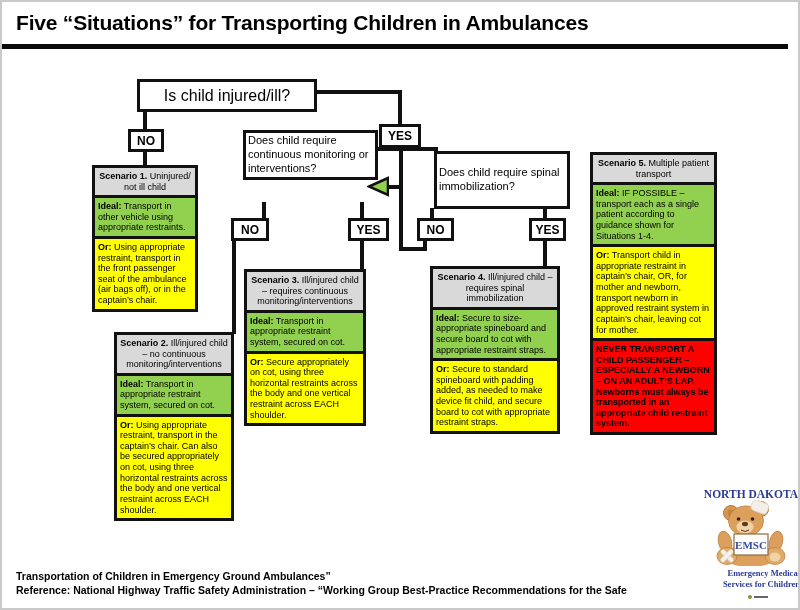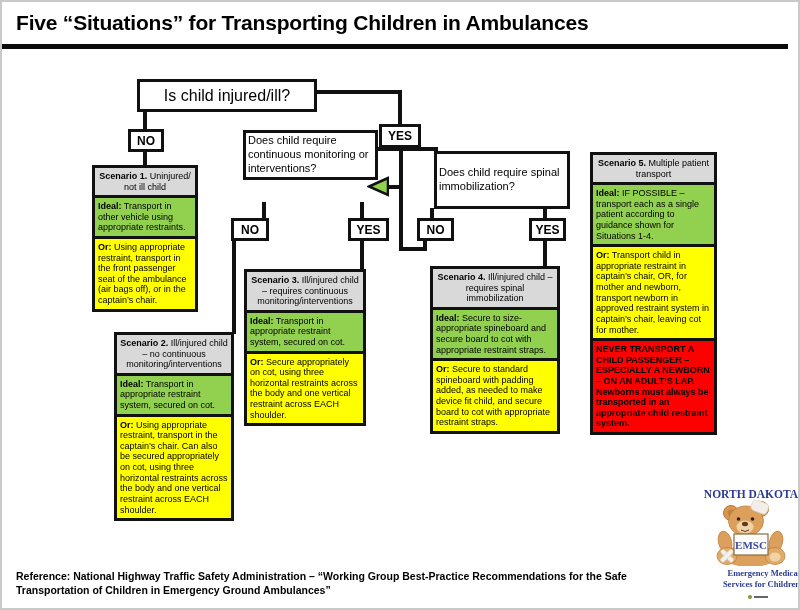--- a/index.html
+++ b/index.html
@@ -172,22 +172,22 @@
     </div>
     <div class="sec sec-or">
       <span class="b">Or:</span><span> Transport child in appropriate restraint in captain’s chair, OR, for mother and newborn, transport newborn in approved restraint system in captain’s chair, leaving cot for mother.</span>
     </div>
     <div class="sec sec-never">
       <span class="b">NEVER TRANSPORT A CHILD PASSENGER – ESPECIALLY A NEWBORN – ON AN ADULT’S LAP.</span><span> Newborns must always be transported in an appropriate child restraint system.</span>
     </div>
   </div>
 
   <div class="reference">
+    <div>Transportation of Children in Emergency Ground Ambulances”</div>
     <div>Reference: National Highway Traffic Safety Administration – “Working Group Best-Practice Recommendations for the Safe</div>
-    <div>Transportation of Children in Emergency Ground Ambulances”</div>
   </div>
 
   <div class="nd-title">NORTH DAKOTA</div>
 
   <svg class="bear" width="78" height="66" viewBox="0 0 78 66">
     <circle cx="17" cy="13" r="7.5" fill="#d6984f" stroke="#b97a35" stroke-width="1"></circle>
     <circle cx="17" cy="13" r="3.5" fill="#c4823d"></circle>
     <circle cx="47" cy="9" r="7.5" fill="#d6984f" stroke="#b97a35" stroke-width="1"></circle>
     <circle cx="47" cy="9" r="3.5" fill="#c4823d"></circle>
     <ellipse cx="32" cy="21" rx="17.5" ry="15" fill="#dda05c" stroke="#c08040" stroke-width="0.8"></ellipse>

